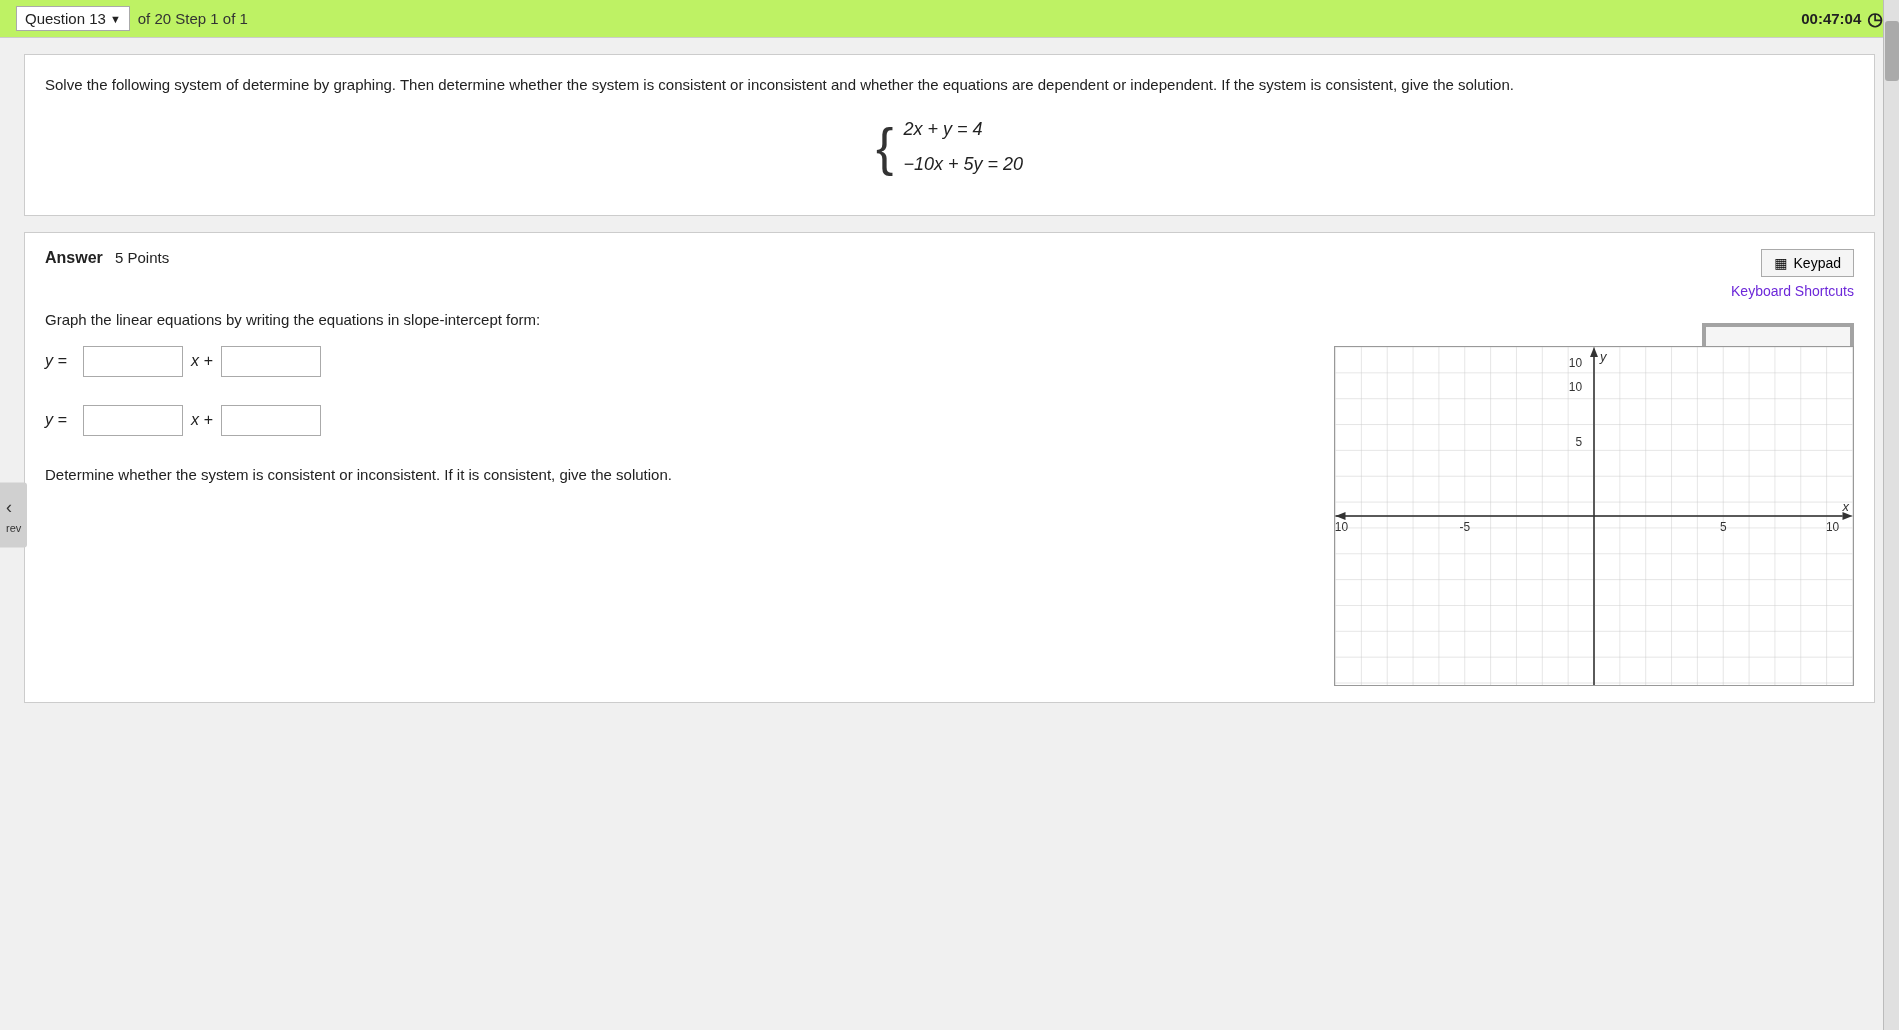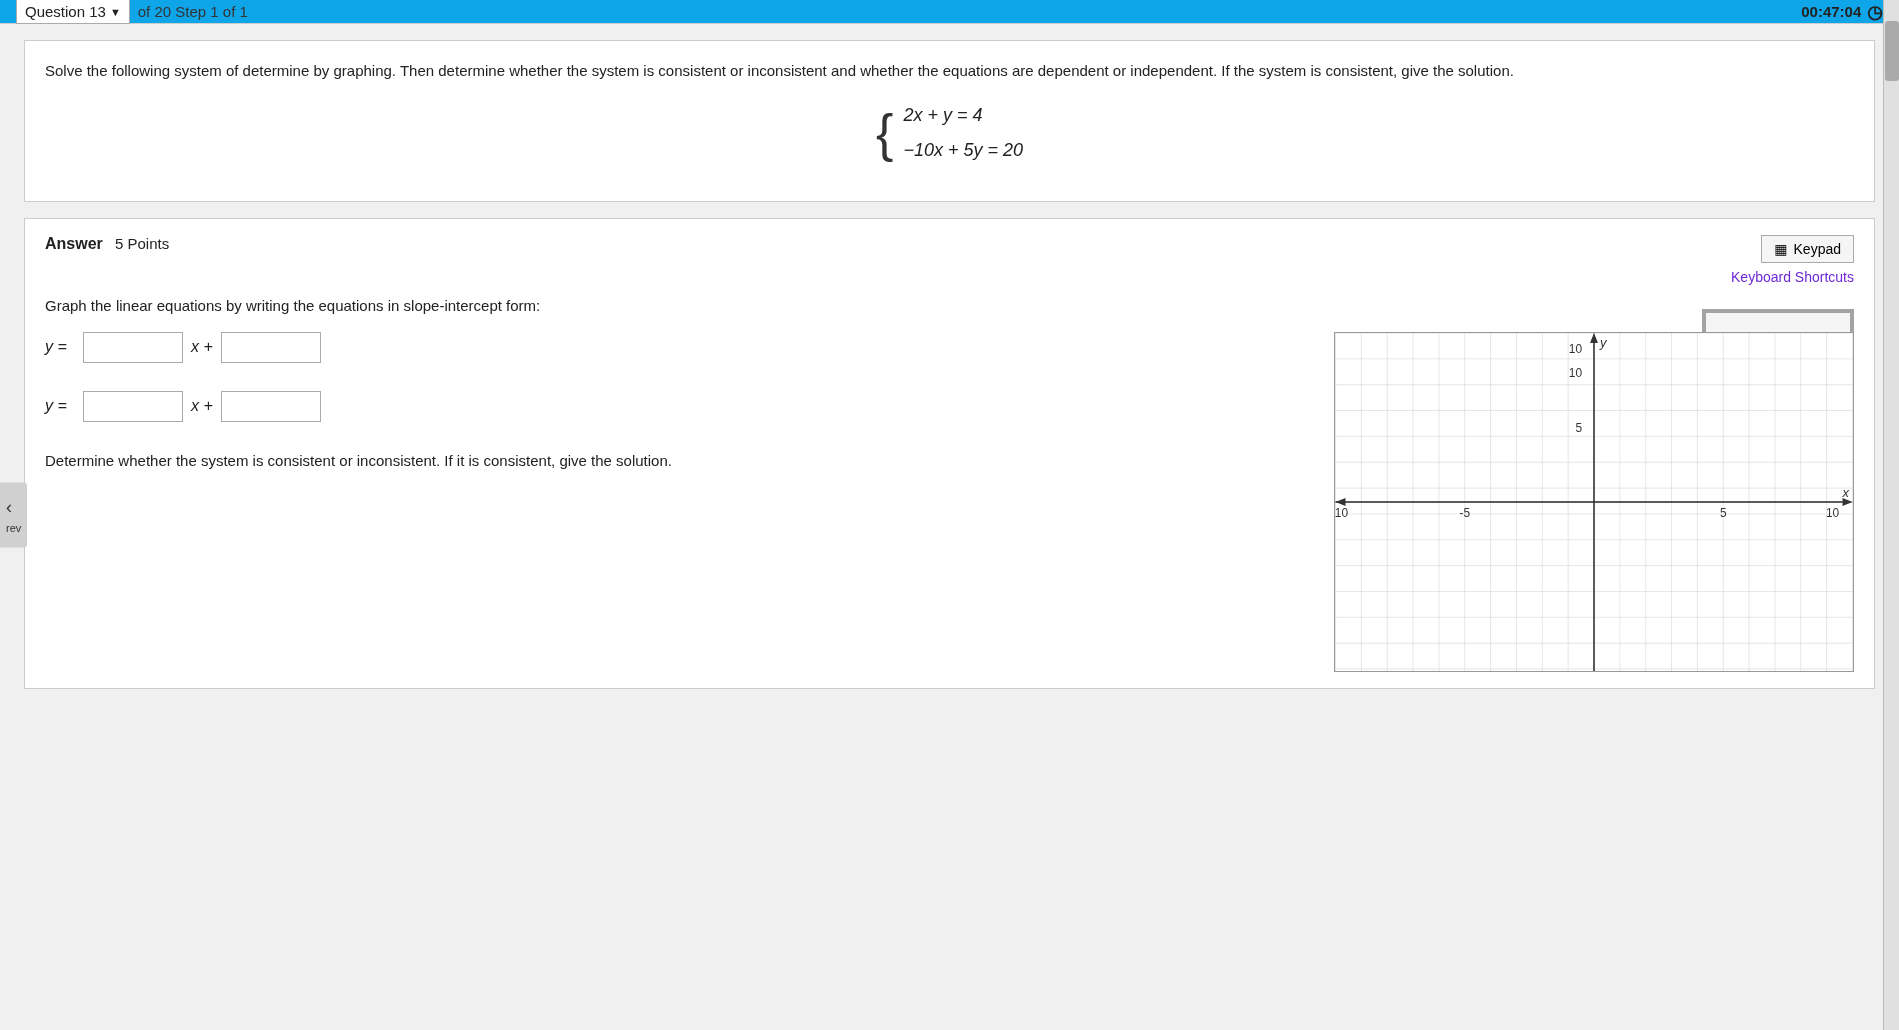--- a/index.html
+++ b/index.html
@@ -8,24 +8,24 @@
       background: #f0f0f0;
       color: #222;
       font-size: 15px;
     }
 
     
     .top-bar {
       display: flex;
       align-items: center;
       justify-content: space-between;
-      background: #0ea5e9;
+      background: #bef264;
       border-bottom: 1px solid #ccc;
       padding: 6px 16px;
-      height: 24px;
+      height: 38px;
     }
     .top-bar-left {
       display: flex;
       align-items: center;
       gap: 8px;
     }
     .question-selector {
       border: 1px solid #aaa;
       padding: 3px 8px;
       display: flex;

